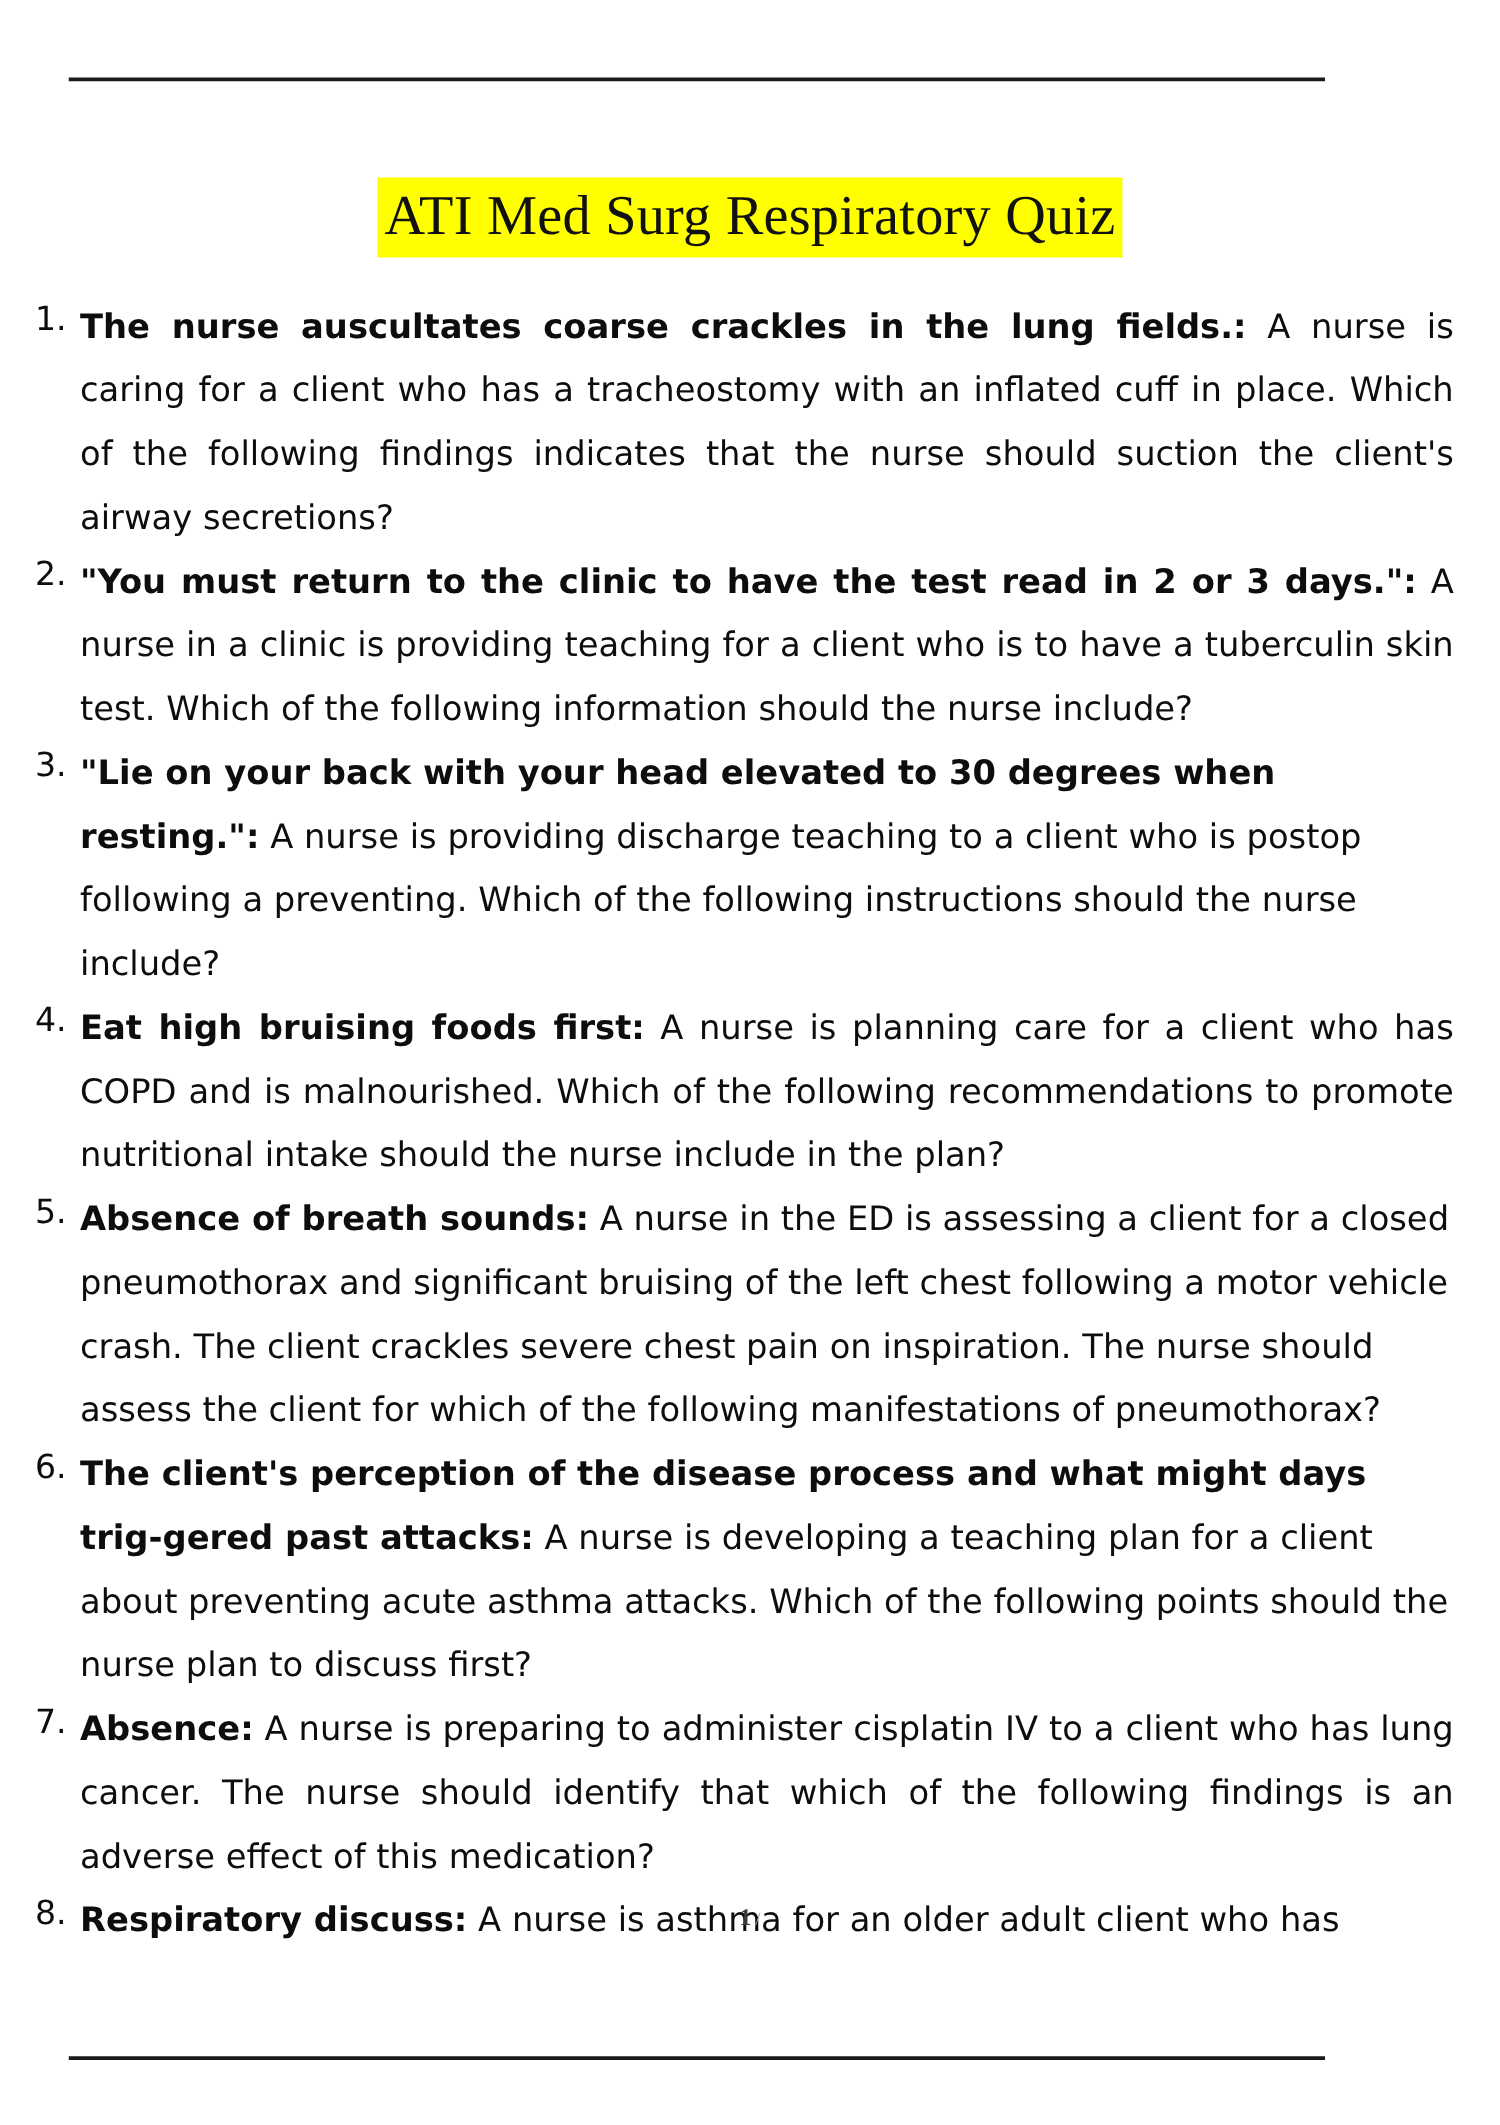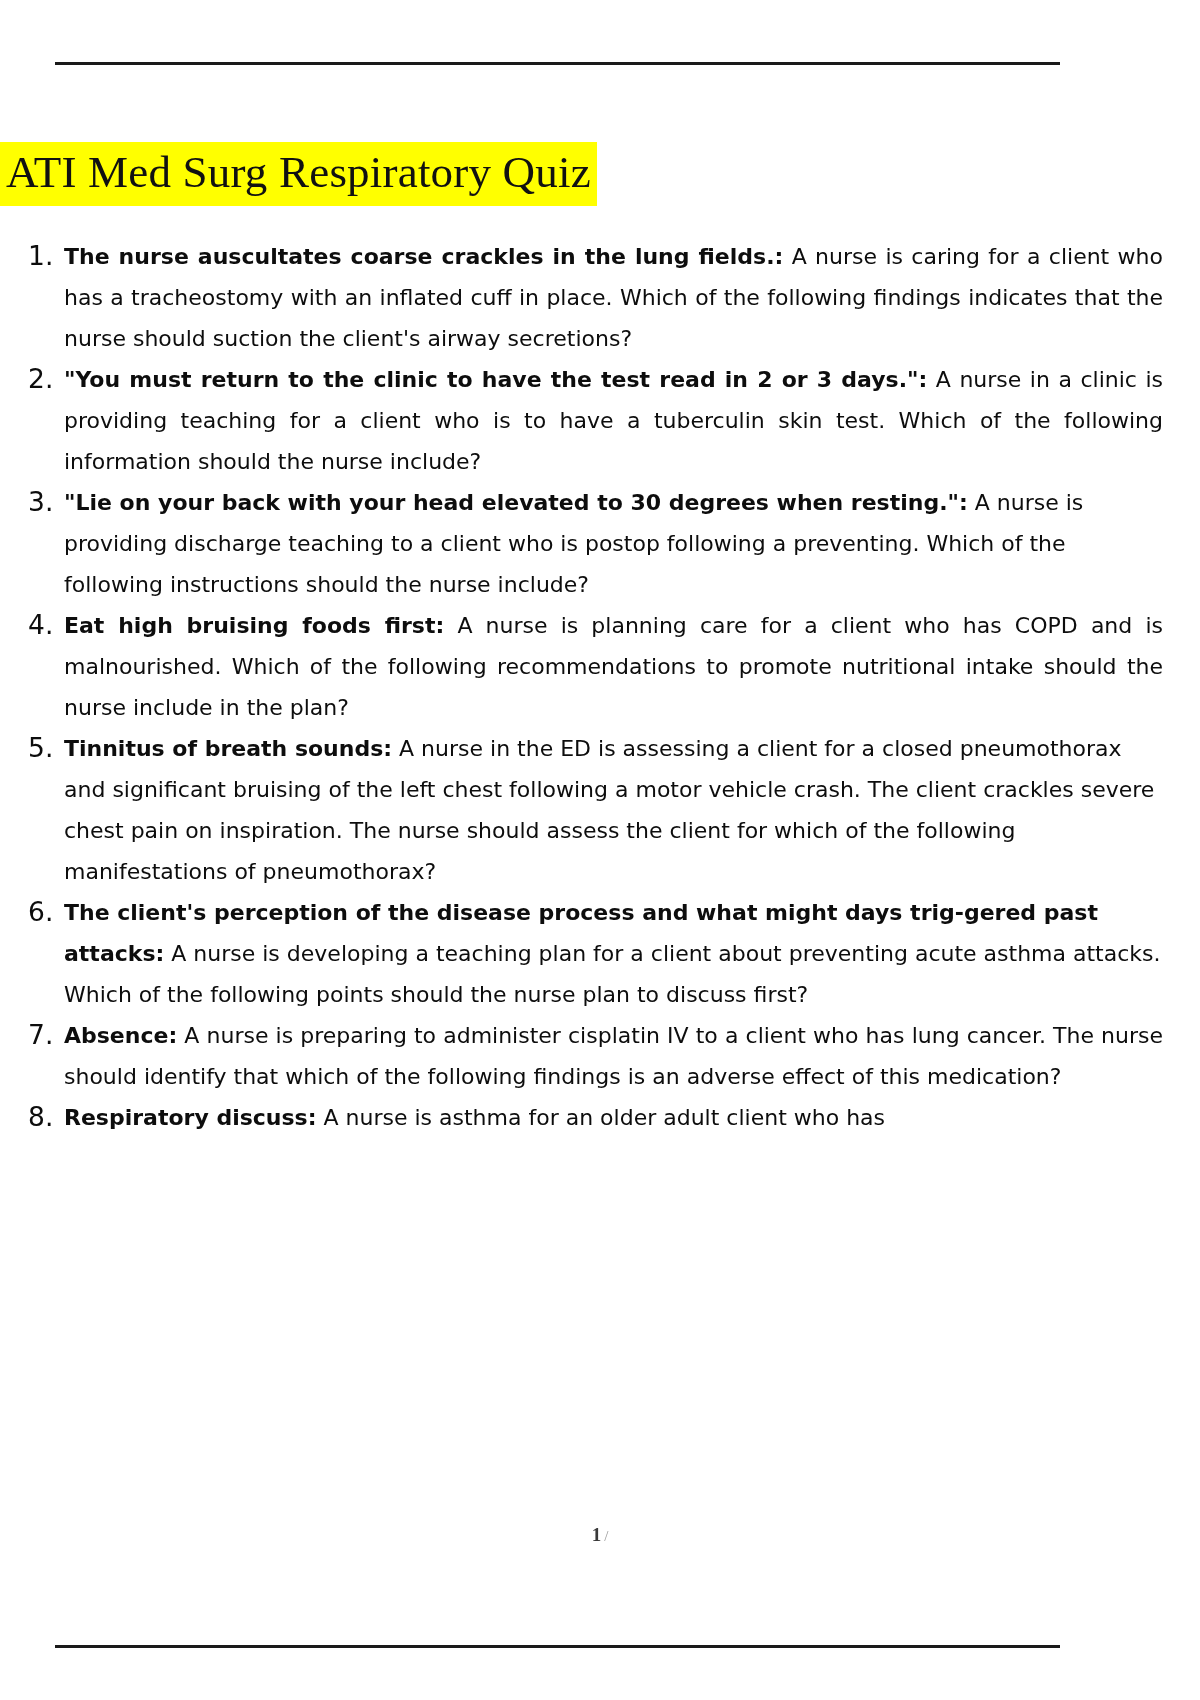--- a/index.html
+++ b/index.html
@@ -35,21 +35,21 @@
   }
   .rule-top    { top: 54px; }
   .rule-bottom { top: 1637px; }
 
   
   .title-wrap {
     position: absolute;
     top: 112px;
     left: 0;
     width: 1200px;
-    text-align: left;
+    text-align: center;
   }
   .doc-title {
     display: inline-block;
     font-family: "Liberation Serif", "DejaVu Serif", serif;
     font-size: 45px;
     line-height: 1.28;
     font-weight: 400;
     color: #111111;
     background: #ffff00;
     padding: 2px 6px 4px 6px;
@@ -69,22 +69,22 @@
   ol.qlist {
     margin: 0;
     padding: 0;
     list-style: none;
     counter-reset: qnum;
   }
   ol.qlist > li {
     position: relative;
     padding-left: 36px;
     margin: 0 0 0 0;
-    font-size: 22px;
-    line-height: 41px;
+    font-size: 27px;
+    line-height: 51px;
     font-weight: 400;
     text-align: justify;
     text-justify: inter-word;
     word-spacing: 0px;
   }
   ol.qlist > li.left-aligned {
     text-align: left;
   }
   ol.qlist > li::before {
     counter-increment: qnum;
@@ -147,21 +147,21 @@
 
       <li class="left-aligned">
         <span class="ans">"Lie on your back with your head elevated to 30 degrees when resting.":</span><span> A nurse is providing discharge teaching to a client who is postop following a preventing. Which of the following instructions should the nurse include?</span>
       </li>
 
       <li>
         <span class="ans">Eat high bruising foods first:</span><span> A nurse is planning care for a client who has COPD and is malnourished. Which of the following recommendations to promote nutritional intake should the nurse include in the plan?</span>
       </li>
 
       <li class="left-aligned">
-        <span class="ans">Tinnitus of breath sounds:</span><span> A nurse in the ED is assessing a client for a closed pneumothorax and significant bruising of the left chest following a motor vehicle crash. The client crackles severe chest pain on inspiration. The nurse should assess the client for which of the following manifestations of pneumothorax?</span>
+        <span class="ans">Absence of breath sounds:</span><span> A nurse in the ED is assessing a client for a closed pneumothorax and significant bruising of the left chest following a motor vehicle crash. The client crackles severe chest pain on inspiration. The nurse should assess the client for which of the following manifestations of pneumothorax?</span>
       </li>
 
       <li class="left-aligned">
         <span class="ans">The client's perception of the disease process and what might days trig-gered past attacks:</span><span> A nurse is developing a teaching plan for a client about preventing acute asthma attacks. Which of the following points should the nurse plan to discuss first?</span>
       </li>
 
       <li>
         <span class="ans">Absence:</span><span> A nurse is preparing to administer cisplatin IV to a client who has lung cancer. The nurse should identify that which of the following findings is an adverse effect of this medication?</span>
       </li>
 

